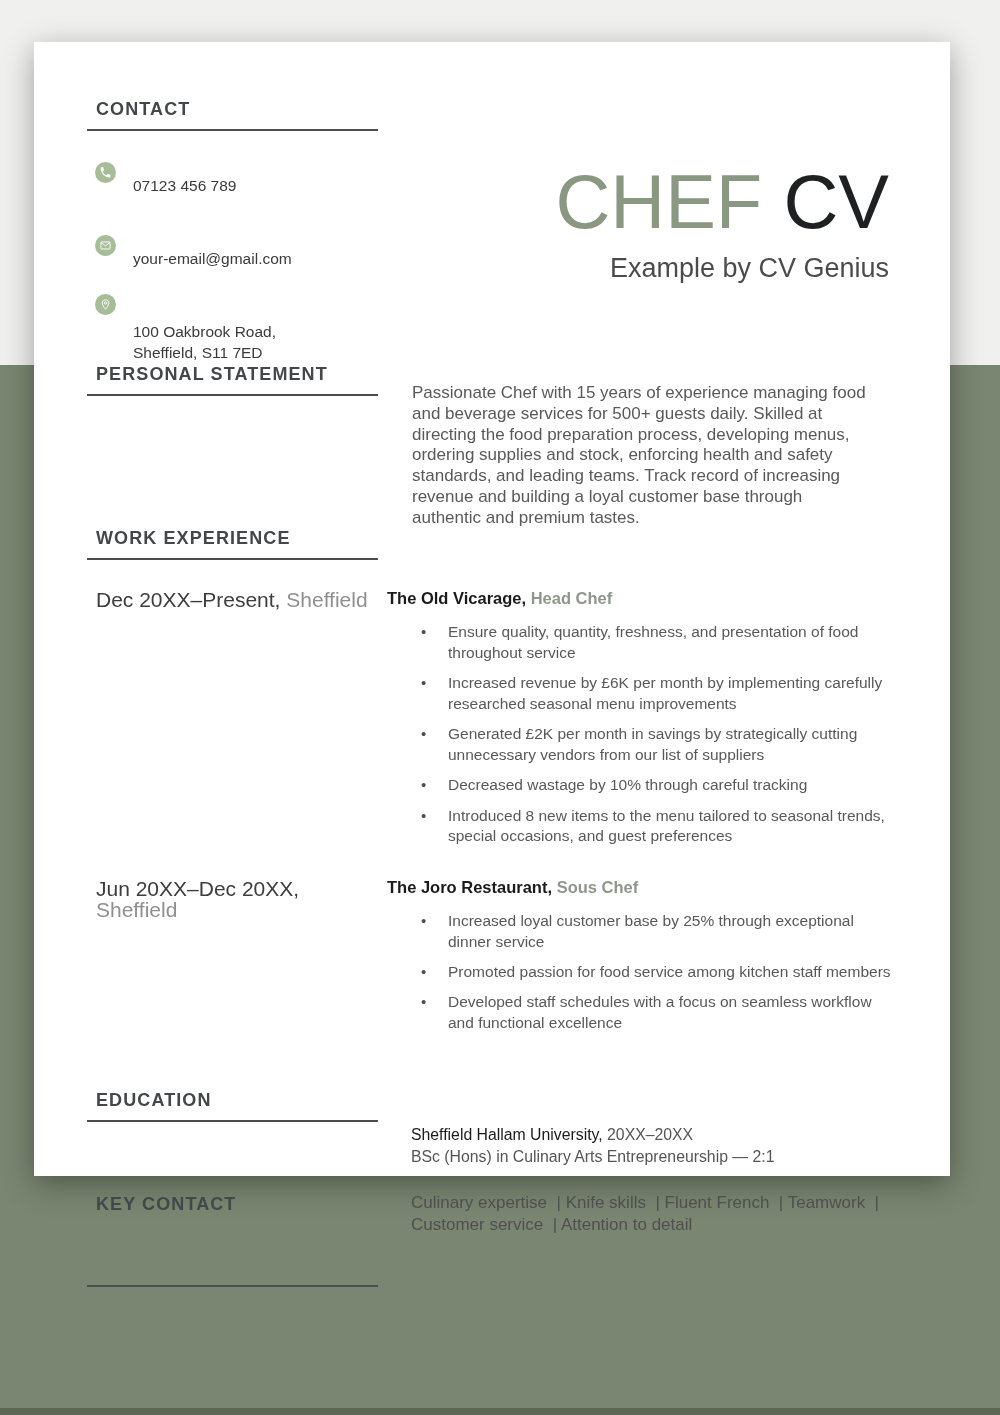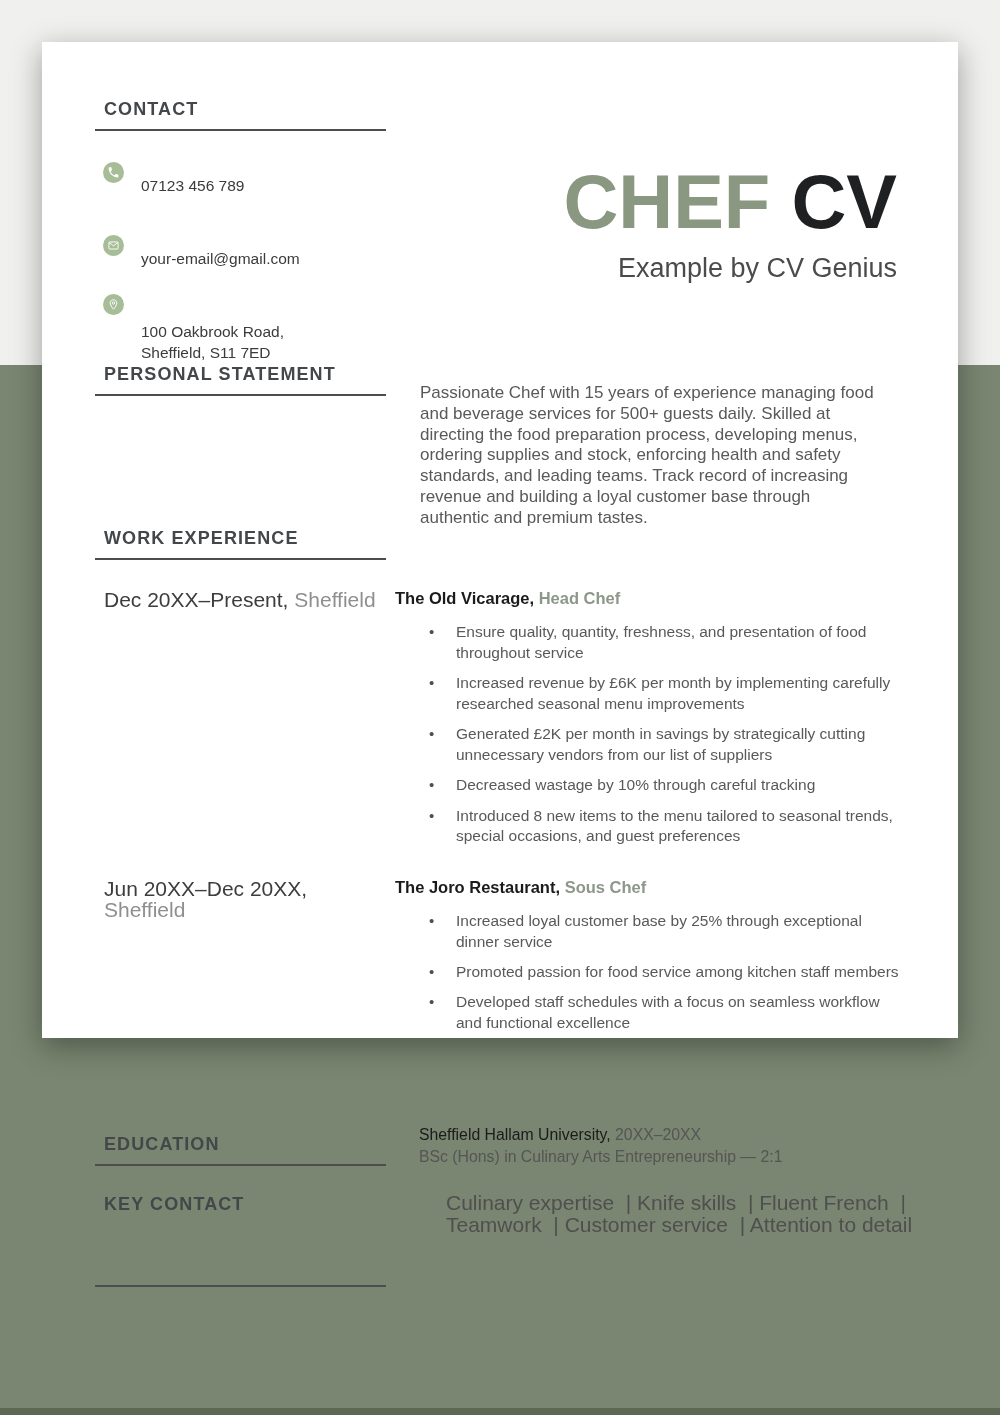--- a/index.html
+++ b/index.html
@@ -16,21 +16,21 @@
   }
   .bg-bottom {
     position: absolute; left: 0; top: 365px; width: 1000px; height: 1050px;
     background: #7a8671;
   }
   .bg-bottom-edge {
     position: absolute; left: 0; bottom: 0; width: 1000px; height: 7px;
     background: #5d6854;
   }
   .page {
-    position: absolute; left: 42px; top: 42px; width: 916px; height: 996px;
+    position: absolute; left: 34px; top: 42px; width: 916px; height: 1134px;
     background: #ffffff;
     box-shadow: 0 8px 28px rgba(0,0,0,0.35);
   }
   
   .rail-heading {
     position: absolute; left: 53px; width: 291px;
     padding: 0 0 9px 9px;
     border-bottom: 2px solid #4d4d4d;
     font-size: 18px; font-weight: 700; letter-spacing: 1.1px;
     color: #43474a; line-height: 22px;
@@ -47,21 +47,21 @@
   .contact-row.center { align-items: center; }
   .icon-circle {
     flex: 0 0 auto; width: 21px; height: 21px; border-radius: 50%;
     background: #a7bd98; display: flex; align-items: center; justify-content: center;
     margin-top: 1px;
   }
   .icon-circle svg { width: 13px; height: 13px; display: block; }
   .contact-text { font-size: 15.5px; color: #3b3b3b; line-height: 21px; margin-top: 28px; }
   
   .title-block { position: absolute; right: 61px; top: 121px; text-align: right; }
-  .big-title { font-size: 76px; font-weight: 700; line-height: 78px; letter-spacing: 0px; white-space: nowrap; text-align: right; }
+  .big-title { font-size: 76px; font-weight: 400; line-height: 78px; letter-spacing: 0px; white-space: nowrap; text-align: right; }
   .big-title .t-green { color: #8a9781; }
   .big-title .t-dark { color: #1e2022; }
   .subtitle { margin-top: 11px; font-size: 27px; color: #4b4b4b; line-height: 32px; }
   
   .statement {
     position: absolute; left: 378px; top: 341px; width: 464px;
     font-size: 17px; color: #595959; line-height: 20.8px;
   }
   
   .job-date { position: absolute; left: 62px; width: 290px;
@@ -78,21 +78,21 @@
   .job-bullets li::before {
     content: "\2022"; position: absolute; left: -27px; top: 0;
     color: #4f4f4f; font-size: 15px;
   }
   
   .edu-block { position: absolute; left: 377px; top: 1082px; width: 480px;
     font-size: 15.8px; line-height: 21.5px; color: #555555; }
   .edu-school { font-weight: 400; color: #1b1b1b; }
   
   .skills-line { position: absolute; left: 377px; top: 1150px; width: 478px;
-    font-size: 21px; line-height: 21.5px; color: #4f4f4f; margin-left: 27px; }
+    font-size: 17px; line-height: 21.5px; color: #4f4f4f; }
 </style>
 </head>
 <body>
 
 <div class="bg-top"></div>
 <div class="bg-bottom"></div>
 
 <div class="page">
 
   <div class="rail-heading" style="top:56px;">CONTACT</div>
@@ -171,21 +171,21 @@
       <span class="job-role">Sous Chef</span>
     </div>
     <ul class="job-bullets">
 
     <li>Increased loyal customer base by 25% through exceptional dinner service</li>
         <li>Promoted passion for food service among kitchen staff members</li>
         <li>Developed staff schedules with a focus on seamless workflow and functional excellence</li>
       </ul>
   </div>
 
-  <div class="rail-heading" style="top:1047px;margin-top:44px;">EDUCATION</div>
+  <div class="rail-heading" style="top:1047px;">EDUCATION</div>
   <div class="edu-block">
     <div>
       <span class="edu-school">Sheffield Hallam University,</span>
       <span>20XX–20XX</span>
     </div>
     <div>BSc (Hons) in Culinary Arts Entrepreneurship — 2:1</div>
   </div>
 
   <div class="rail-heading no-line" style="top:1151px;">KEY CONTACT</div>
   <div class="skills-line">Culinary expertise&nbsp;&nbsp;|  Knife skills&nbsp;&nbsp;|  Fluent French&nbsp;&nbsp;|  Teamwork&nbsp;&nbsp;|  Customer service&nbsp;&nbsp;|  Attention to detail</div>

